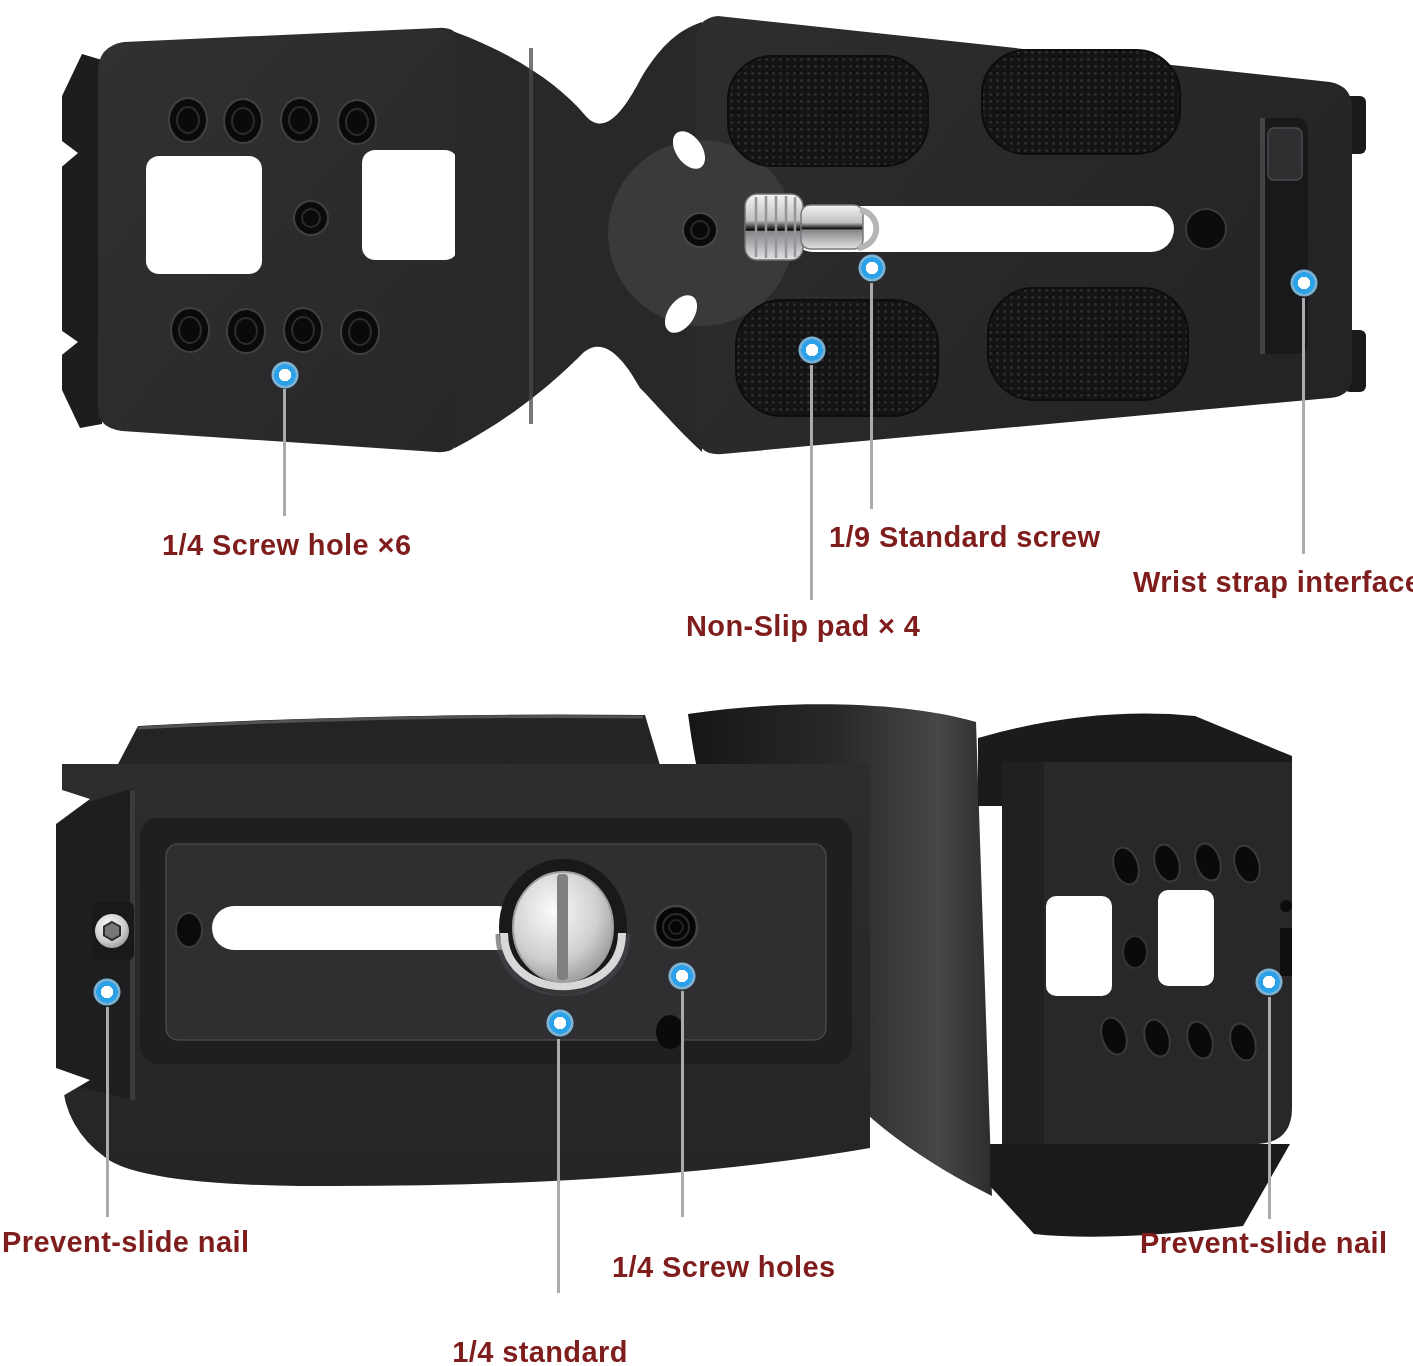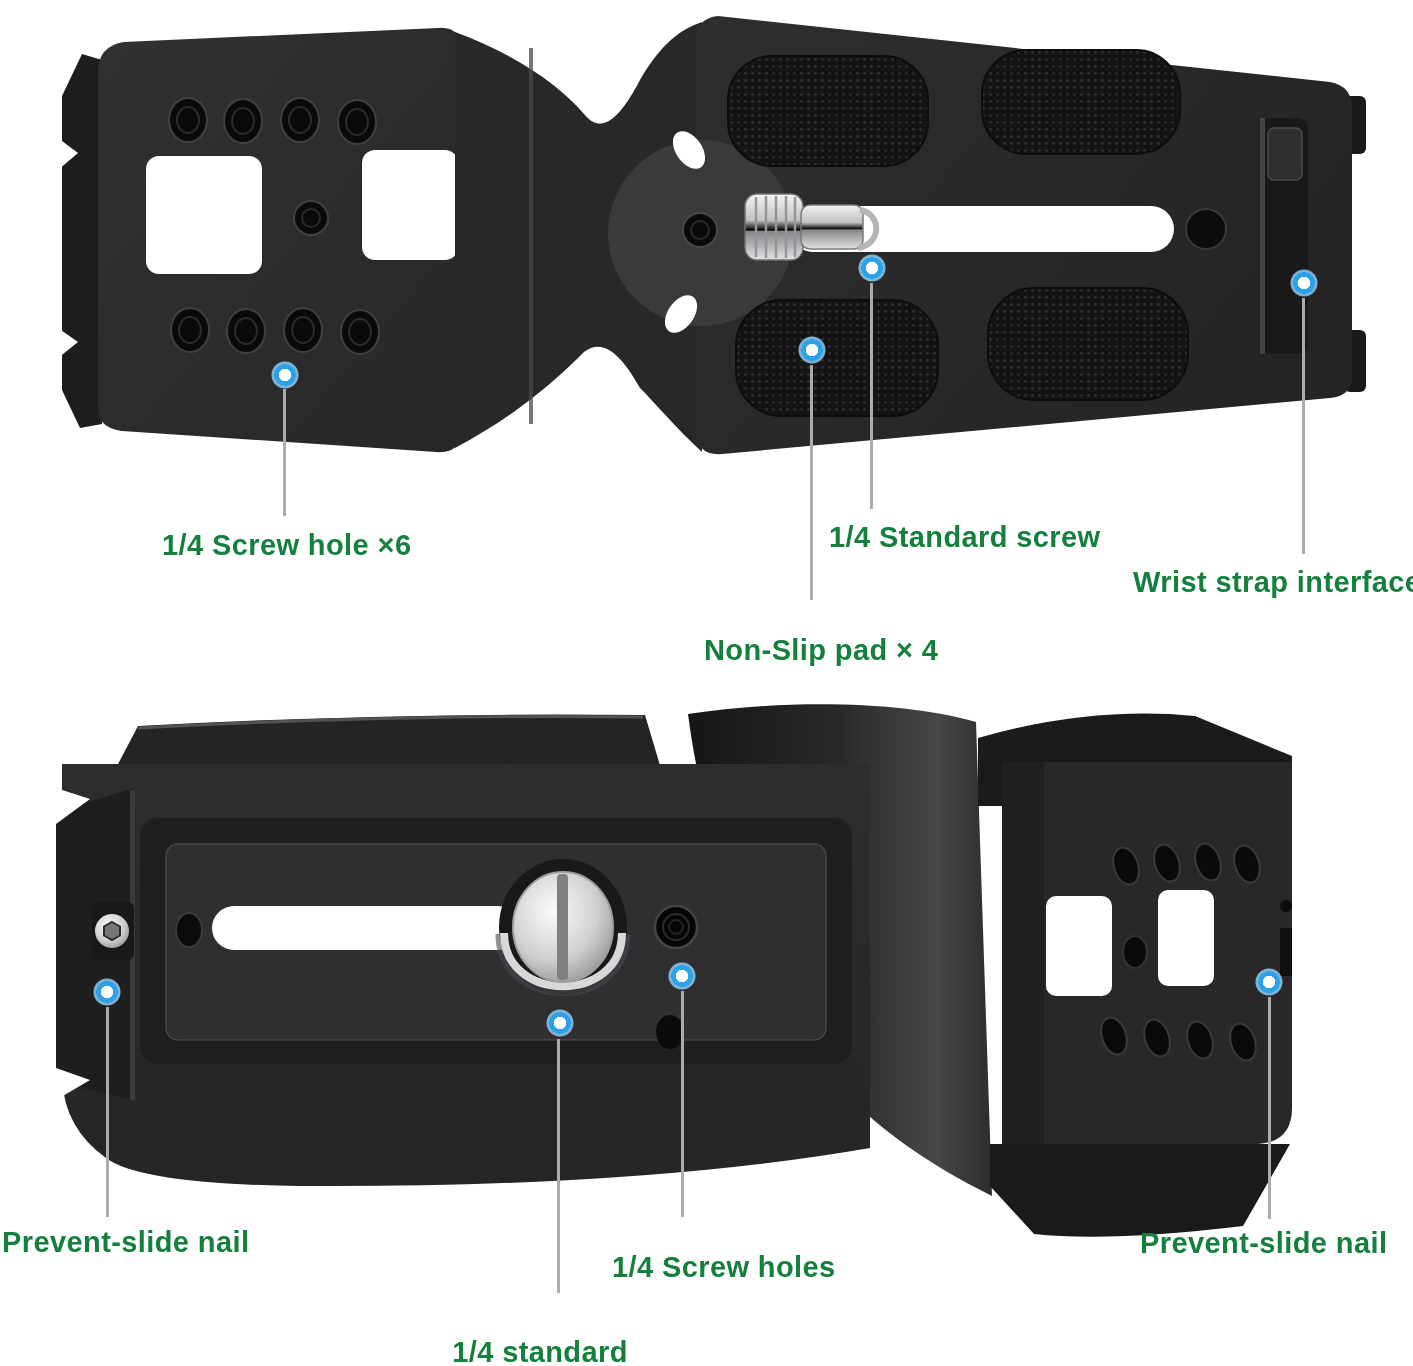--- a/index.html
+++ b/index.html
@@ -15,21 +15,21 @@
   }
   .callout-dot{
     position:absolute;width:32px;height:32px;border-radius:50%;
     background:radial-gradient(circle at 50% 50%,
       #ffffff 0 6px,
       #2aa1e9 6.5px 10.5px,
       rgba(140,202,240,0.85) 11px 13px,
       rgba(140,202,240,0) 14px);
   }
   .callout-label{
-    position:absolute;font-size:29px;font-weight:700;color:#15803d;
+    position:absolute;font-size:29px;font-weight:700;color:#7f1d1d;
     letter-spacing:0.4px;white-space:nowrap;line-height:33px;
   }
   .callout-label .lbl-line{display:block;text-align:center;margin-top:39px;}
   .center-anchor{transform:translateX(-50%);}
 </style>
 </head>
 <body>
 
 <div id="stage">
 
@@ -248,24 +248,24 @@
     </g>
   </g>
 </svg>
 
 <div id="callouts">
       <div class="callout-line" style="left: 282.5px; top: 389px; height: 127px;"></div>
       <div class="callout-dot" style="left: 269px; top: 359px;"></div>
       <div class="callout-label" style="top: 529px; left: 162px;">1/4 Screw hole ×6</div>
       <div class="callout-line" style="left: 869.5px; top: 283px; height: 226px;"></div>
       <div class="callout-dot" style="left: 856px; top: 252px;"></div>
-      <div class="callout-label" style="top: 521px; left: 829px;">1/4 Standard screw</div>
+      <div class="callout-label" style="top: 521px; left: 829px;">1/9 Standard screw</div>
       <div class="callout-line" style="left: 809.5px; top: 365px; height: 235px;"></div>
       <div class="callout-dot" style="left: 796px; top: 334px;"></div>
-      <div class="callout-label" style="top: 610px; left: 704px; margin-top: 24px;">Non-Slip pad × 4</div>
+      <div class="callout-label" style="top: 610px; left: 686px;">Non-Slip pad × 4</div>
       <div class="callout-line" style="left: 1301.5px; top: 298px; height: 256px;"></div>
       <div class="callout-dot" style="left: 1288px; top: 267px;"></div>
       <div class="callout-label" style="top: 566px; left: 1133px;">Wrist strap interface</div>
       <div class="callout-line" style="left: 105.5px; top: 1007px; height: 210px;"></div>
       <div class="callout-dot" style="left: 91px; top: 976px;"></div>
       <div class="callout-label" style="top: 1226px; left: 2px;">Prevent-slide nail</div>
       <div class="callout-line" style="left: 556.5px; top: 1039px; height: 254px;"></div>
       <div class="callout-dot" style="left: 544px; top: 1007px;"></div>
       <div class="callout-label center-anchor" style="top: 1297px; left: 540px;">
         <span class="lbl-line">1/4 standard</span>

